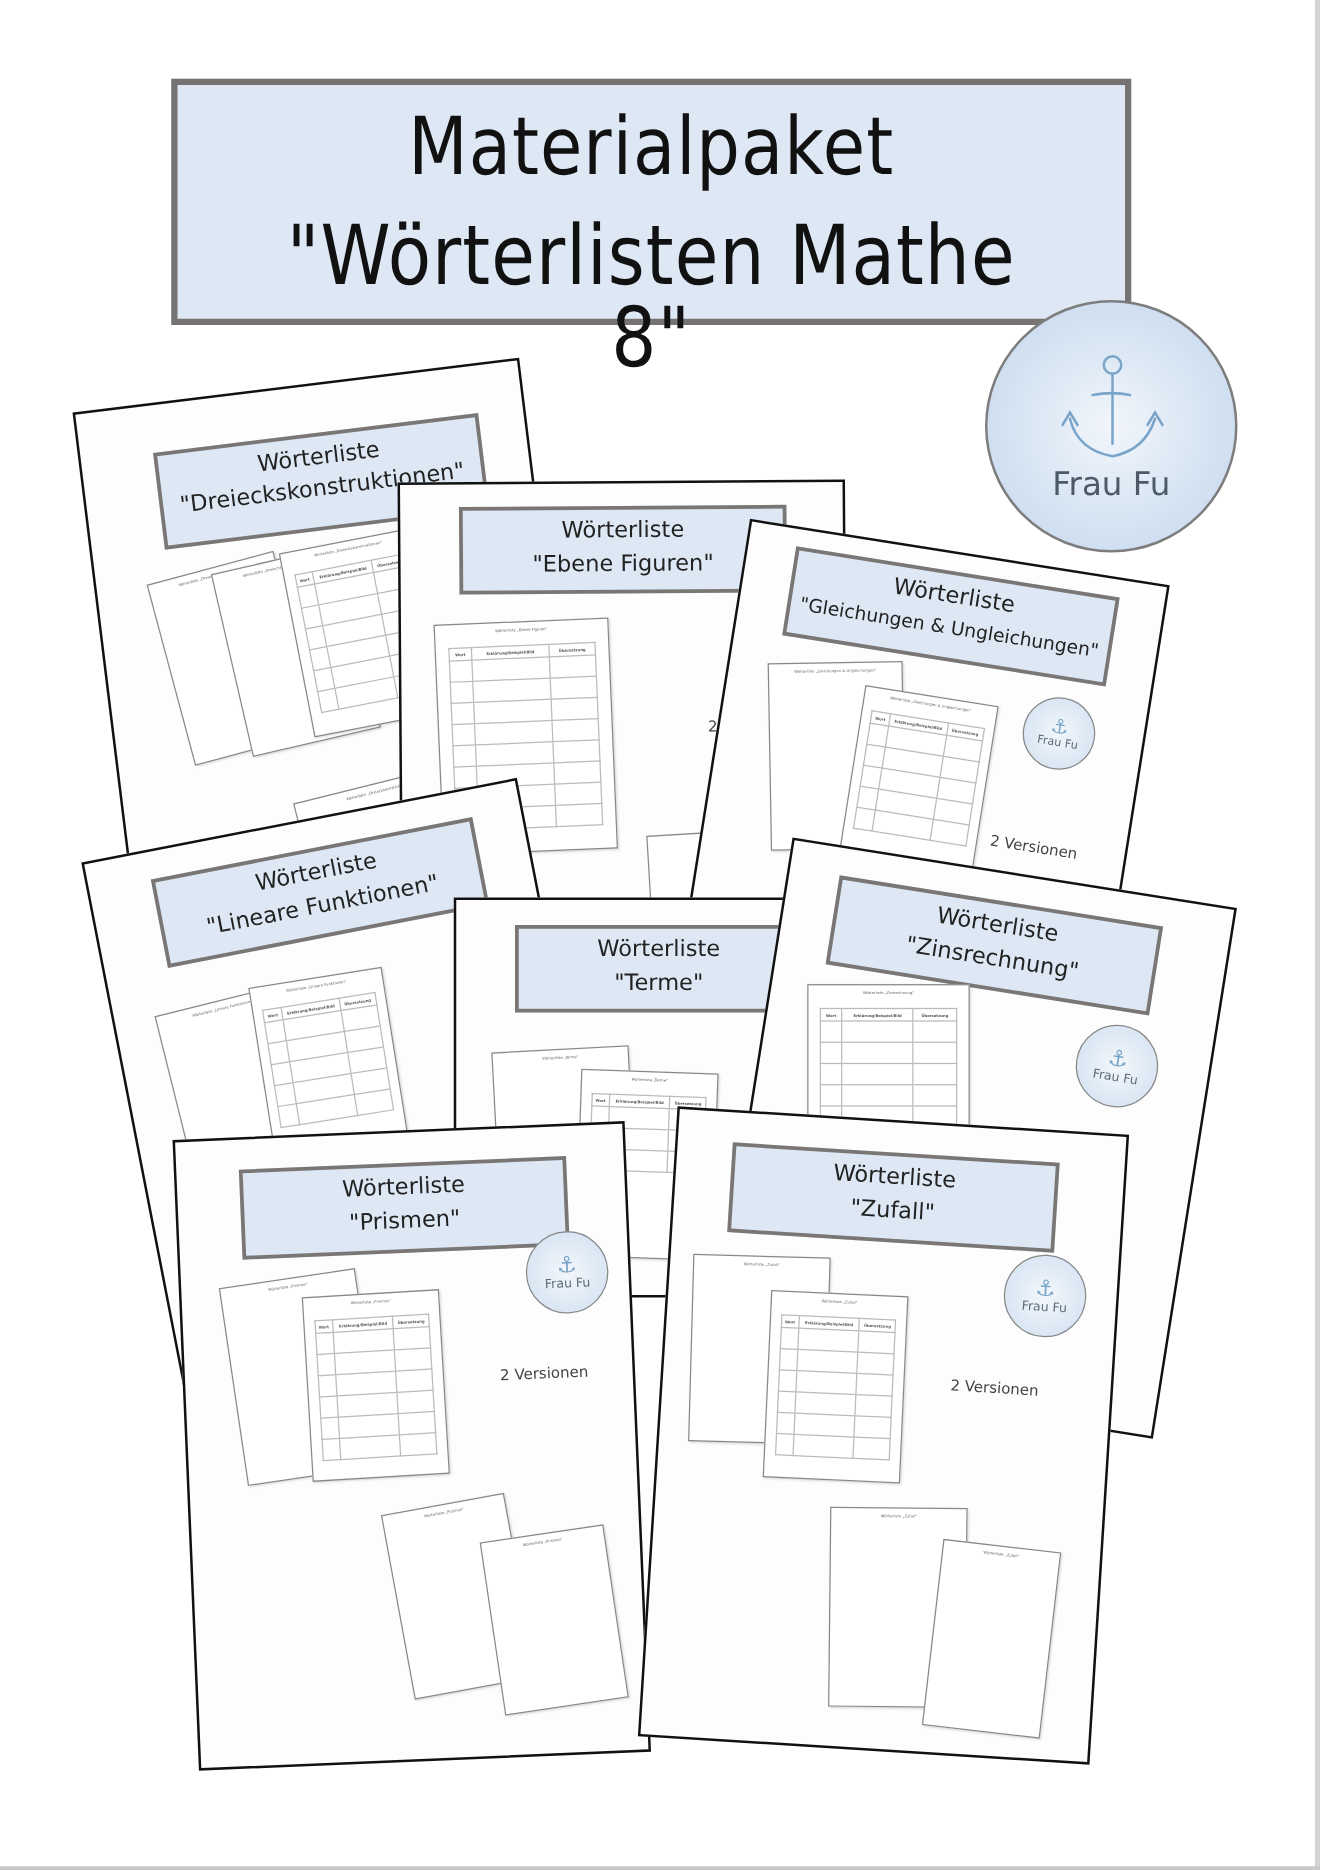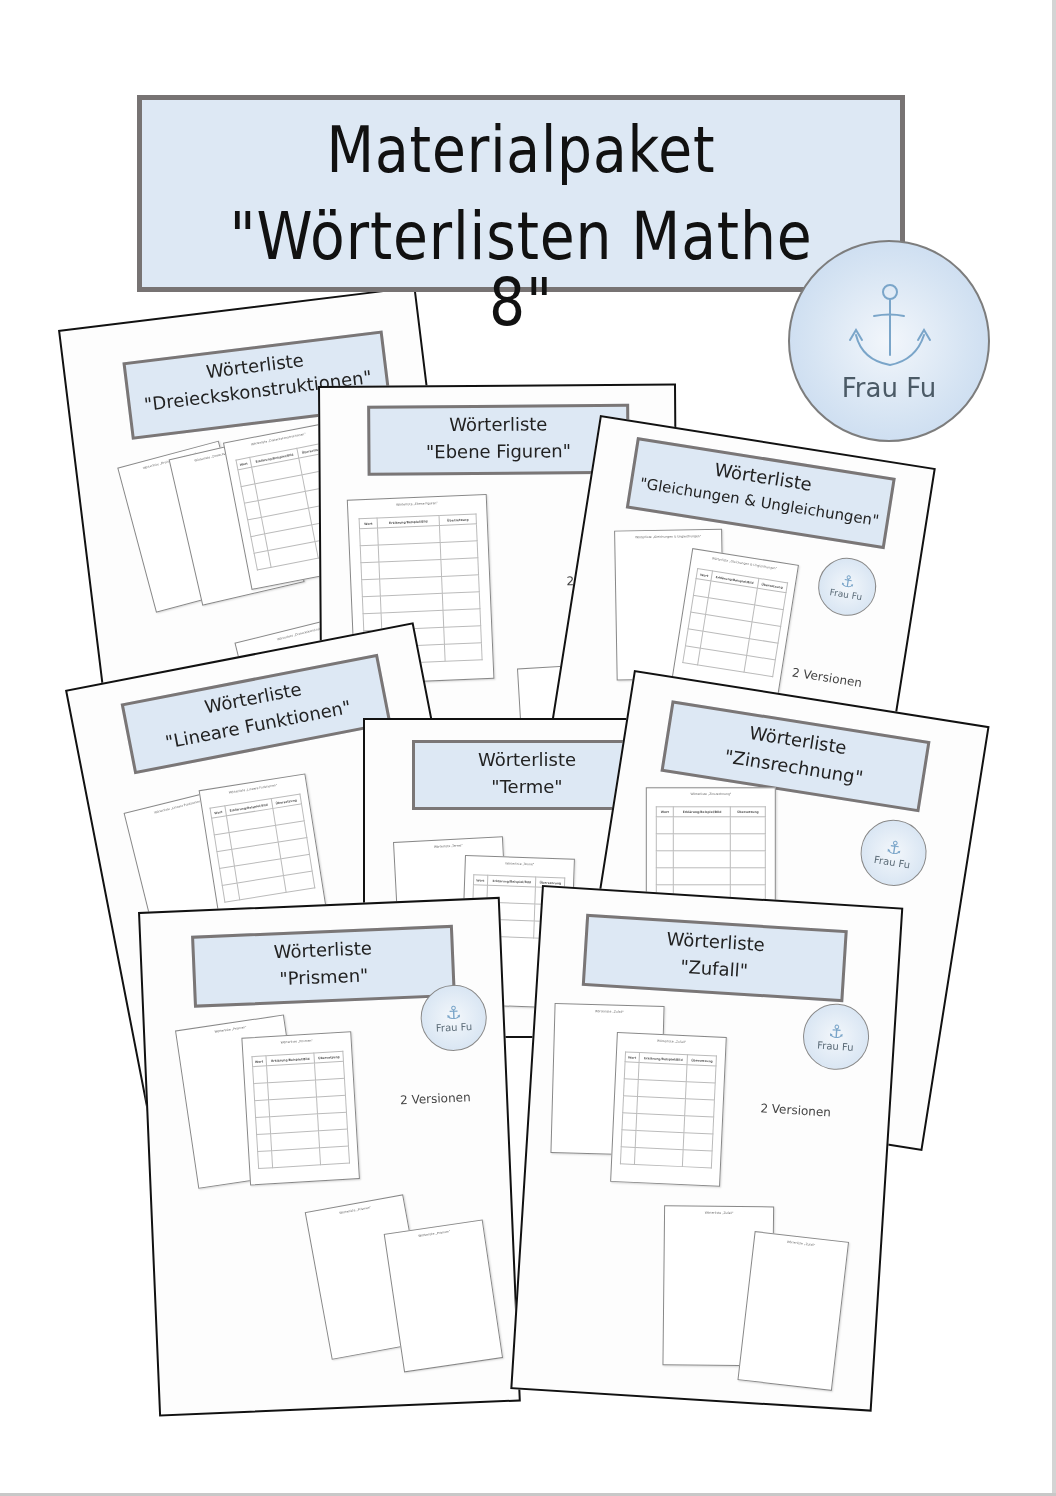--- a/index.html
+++ b/index.html
@@ -8,21 +8,21 @@
     background:#ffffff;
     font-family:"DejaVu Sans", sans-serif;
   }
   .page-edge-right { position:absolute; top:0; right:0; width:4px; height:1496px; background:#d4d4d4; }
   .page-edge-bottom { position:absolute; left:0; bottom:0; width:1056px; height:3px; background:#c8c8c8; }
 
   .main-title {
     position:absolute; left:137px; top:63px; width:768px; height:197px;
     background:#dde8f4; border:5px solid #777373; box-sizing:border-box;
     text-align:center; color:#111;
-    font-family:"DejaVu Sans", sans-serif; font-weight:200;margin-top:32px;
+    font-family:"DejaVu Sans", sans-serif; font-weight:200;
   }
   .main-title .l1 { display:block; font-size:64px; line-height:64px; margin-top:18px; letter-spacing:1px; transform:scaleX(0.86); font-weight:normal;}
   .main-title .l2 { display:block; font-size:66px; line-height:66px; margin-top:22px; letter-spacing:1px; transform:scaleX(0.86); font-weight:normal;}
 
   .badge {
     position:absolute; border-radius:50%;
     background:radial-gradient(circle at 50% 50%, #f2f6fb 0%, #d6e4f3 55%, #c2d6ee 100%);
     border:2px solid #7d7d7d; box-sizing:border-box;
     display:flex; flex-direction:column; align-items:center; justify-content:center;
     color:#4b5a66;

